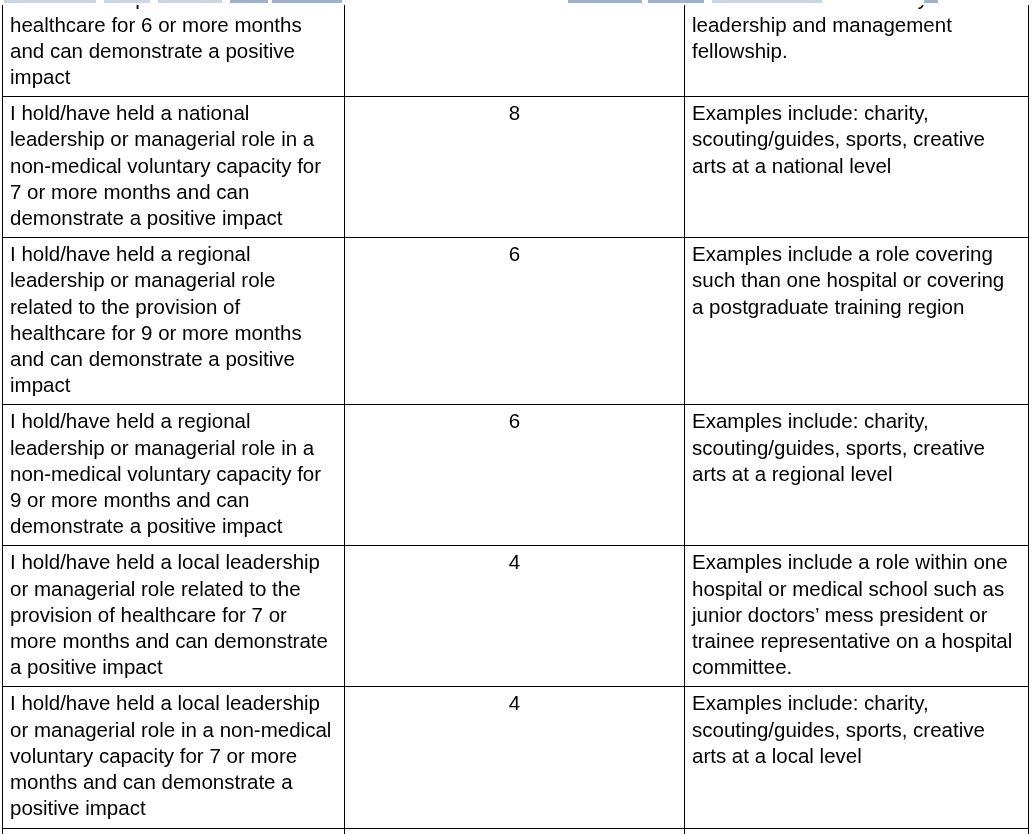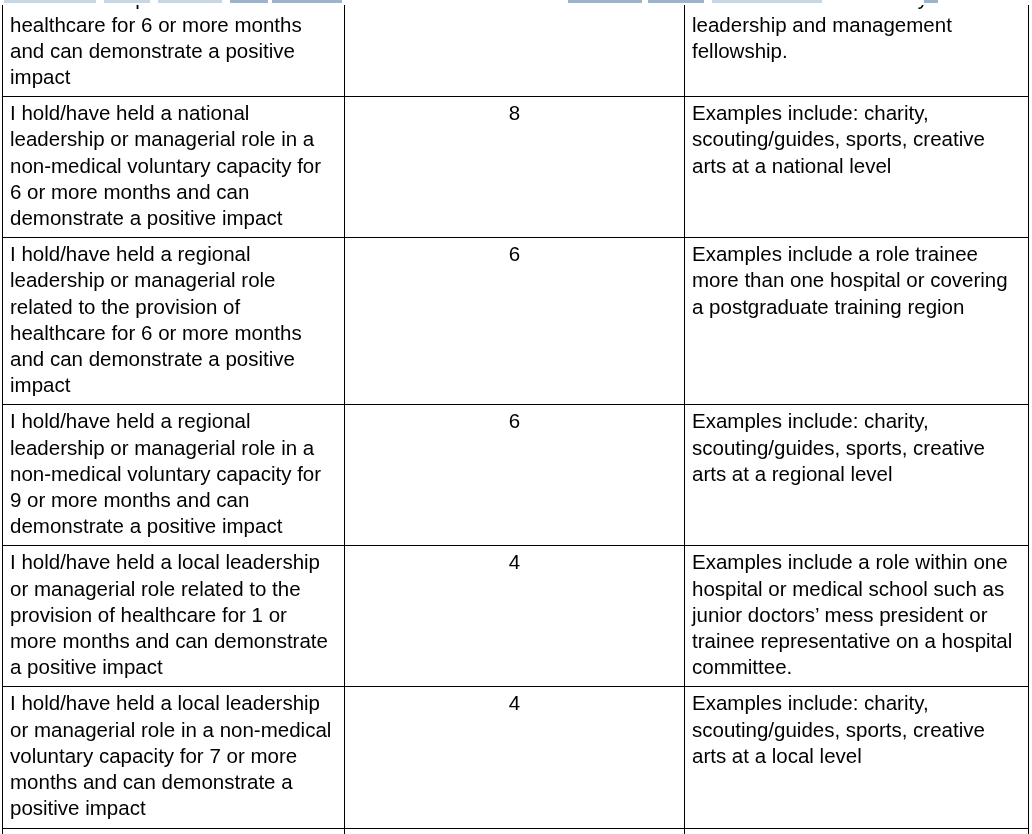--- a/index.html
+++ b/index.html
@@ -126,57 +126,57 @@
             <td class="score">
                 <span class="cell-text"></span>
               </td>
             <td class="examples">
                 <span class="cell-text">Examples include a national role in a Royal College, specialty association or a nationally held leadership and management fellowship.</span>
               </td>
           </tr>
 
           <tr>
             <td class="criterion">
-                <span class="cell-text">I hold/have held a national leadership or managerial role in a non-medical voluntary capacity for 6 or more months and can demonstrate a positive impact</span>
+                <span class="cell-text">I hold/have held a national leadership or managerial role in a non-medical voluntary capacity for 7 or more months and can demonstrate a positive impact</span>
               </td>
             <td class="score">
                 <span class="cell-text">8</span>
               </td>
             <td class="examples">
                 <span class="cell-text">Examples include: charity, scouting/guides, sports, creative arts at a national level</span>
               </td>
           </tr>
 
           <tr>
             <td class="criterion">
-                <span class="cell-text">I hold/have held a regional leadership or managerial role related to the provision of healthcare for 6 or more months and can demonstrate a positive impact</span>
+                <span class="cell-text">I hold/have held a regional leadership or managerial role related to the provision of healthcare for 9 or more months and can demonstrate a positive impact</span>
               </td>
             <td class="score">
                 <span class="cell-text">6</span>
               </td>
             <td class="examples">
-                <span class="cell-text">Examples include a role trainee more than one hospital or covering a postgraduate training region</span>
+                <span class="cell-text">Examples include a role covering such than one hospital or covering a postgraduate training region</span>
               </td>
           </tr>
 
           <tr>
             <td class="criterion">
                 <span class="cell-text">I hold/have held a regional leadership or managerial role in a non-medical voluntary capacity for 9 or more months and can demonstrate a positive impact</span>
               </td>
             <td class="score">
                 <span class="cell-text">6</span>
               </td>
             <td class="examples">
                 <span class="cell-text">Examples include: charity, scouting/guides, sports, creative arts at a regional level</span>
               </td>
           </tr>
 
           <tr>
             <td class="criterion">
-                <span class="cell-text">I hold/have held a local leadership or managerial role related to the provision of healthcare for 1 or more months and can demonstrate a positive impact</span>
+                <span class="cell-text">I hold/have held a local leadership or managerial role related to the provision of healthcare for 7 or more months and can demonstrate a positive impact</span>
               </td>
             <td class="score">
                 <span class="cell-text">4</span>
               </td>
             <td class="examples">
                 <span class="cell-text">Examples include a role within one hospital or medical school such as junior doctors’ mess president or trainee representative on a hospital committee.</span>
               </td>
           </tr>
 
           <tr>

